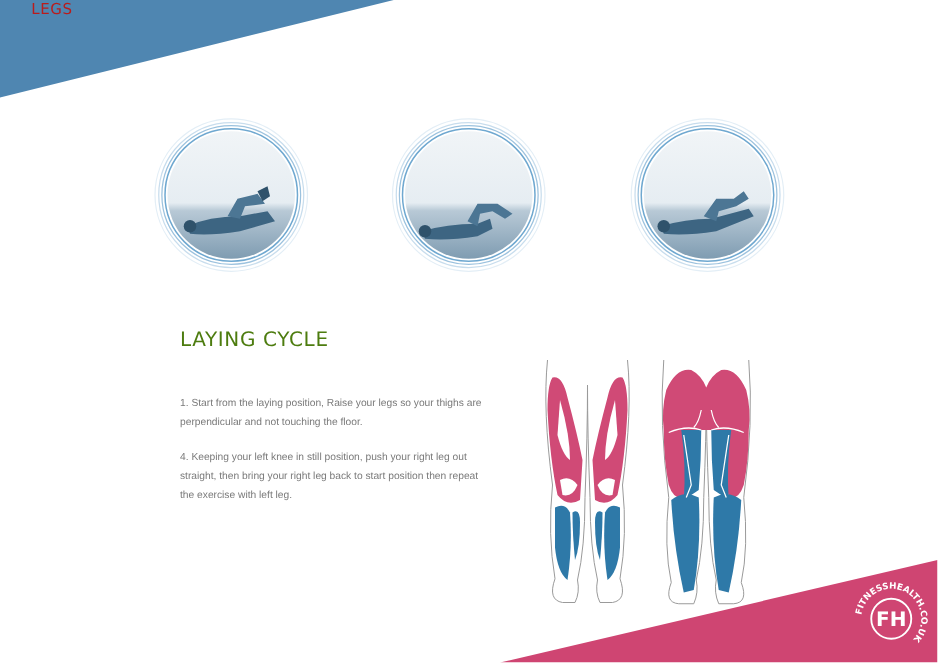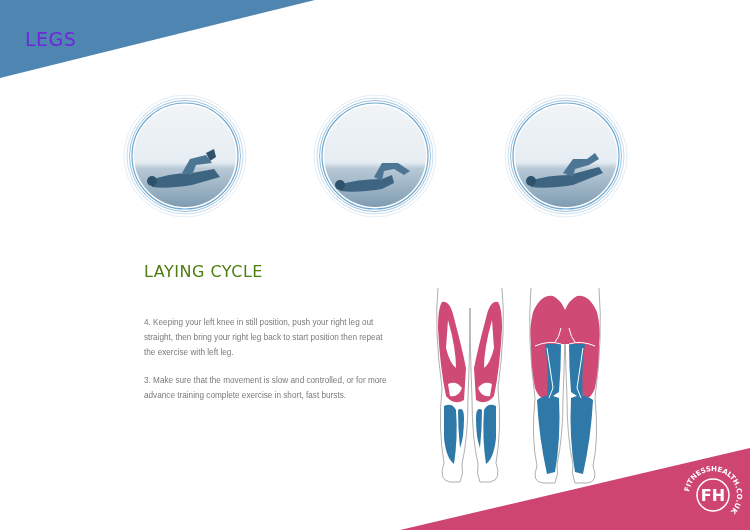--- a/index.html
+++ b/index.html
@@ -3,22 +3,22 @@
   <meta charset="utf-8">
   <style>
     html, body { margin: 0; padding: 0; }
     body {
       width: 750px; height: 530px; position: relative; overflow: hidden;
       background: #ffffff;
       font-family: "Liberation Sans", sans-serif;
     }
     .banner-top { position: absolute; left: 0; top: 0; width: 750px; height: 530px; pointer-events: none; }
     .section-title {
-      position: absolute; left: 25px; top: 28px;
-      color: #6d28d9; font-size: 19px; letter-spacing: 0.5px;
+      position: absolute; left: 25px; top: 0;
+      color: #b91c1c; font-size: 12px; letter-spacing: 0.5px;
       font-family: "DejaVu Sans", sans-serif;
     }
     .photo-circle {
       position: absolute; width: 126px; height: 126px; top: 93px;
     }
     .photo-circle svg { width: 126px; height: 126px; }
     .exercise-title {
       position: absolute; left: 144px; top: 262px;
       font-family: "DejaVu Sans", sans-serif;
       font-size: 16px; color: #4d7c0f; letter-spacing: 0.5px;
@@ -116,22 +116,22 @@
       <path d="M26 88 Q45 82 66 82 L96 74 L100 80 L70 92 Q45 96 28 94 Z" fill="#3d6582"></path>
       <path d="M60 80 L70 66 L84 66 L92 60 L96 66 L86 72 L72 76 L70 84 Z" fill="#4c7694"></path>
       <circle cx="28" cy="88" r="5" fill="#2f526b"></circle>
     </g>
   </svg>
 </div>
 
 <div class="exercise-title">LAYING CYCLE</div>
 
 <div class="steps">
+  <p>1. Start from the laying position, Raise your legs so your thighs are perpendicular and not touching the floor.</p>
   <p>4. Keeping your left knee in still position, push your right leg out straight, then bring your right leg back to start position then repeat the exercise with left leg.</p>
-  <p>3. Make sure that the movement is slow and controlled, or for more advance training complete exercise in short, fast bursts.</p>
 </div>
 
 <svg class="legs" style="left:430px;" width="80" height="200" viewBox="0 0 80 200">
   <g fill="none" stroke="#9a9a9a" stroke-width="0.8">
     <path d="M8 0 Q4 40 12 100 Q8 140 14 175 Q8 192 20 194 L30 194 Q34 186 32 176 Q38 150 38 110 Q40 60 40 20"></path>
     <path d="M72 0 Q76 40 68 100 Q72 140 66 175 Q72 192 60 194 L50 194 Q46 186 48 176 Q42 150 42 110 Q40 60 40 20"></path>
   </g>
   <path d="M12 14 Q20 12 24 30 Q32 60 36 80 L34 112 Q24 118 16 108 Q10 80 8 40 Q8 20 12 14 Z" fill="#d04a76"></path>
   <path d="M68 14 Q60 12 56 30 Q48 60 44 80 L46 112 Q56 118 64 108 Q70 80 72 40 Q72 20 68 14 Z" fill="#d04a76"></path>
   <path d="M18 32 Q26 60 26 80 Q20 76 16 60 Z" fill="#ffffff"></path>

